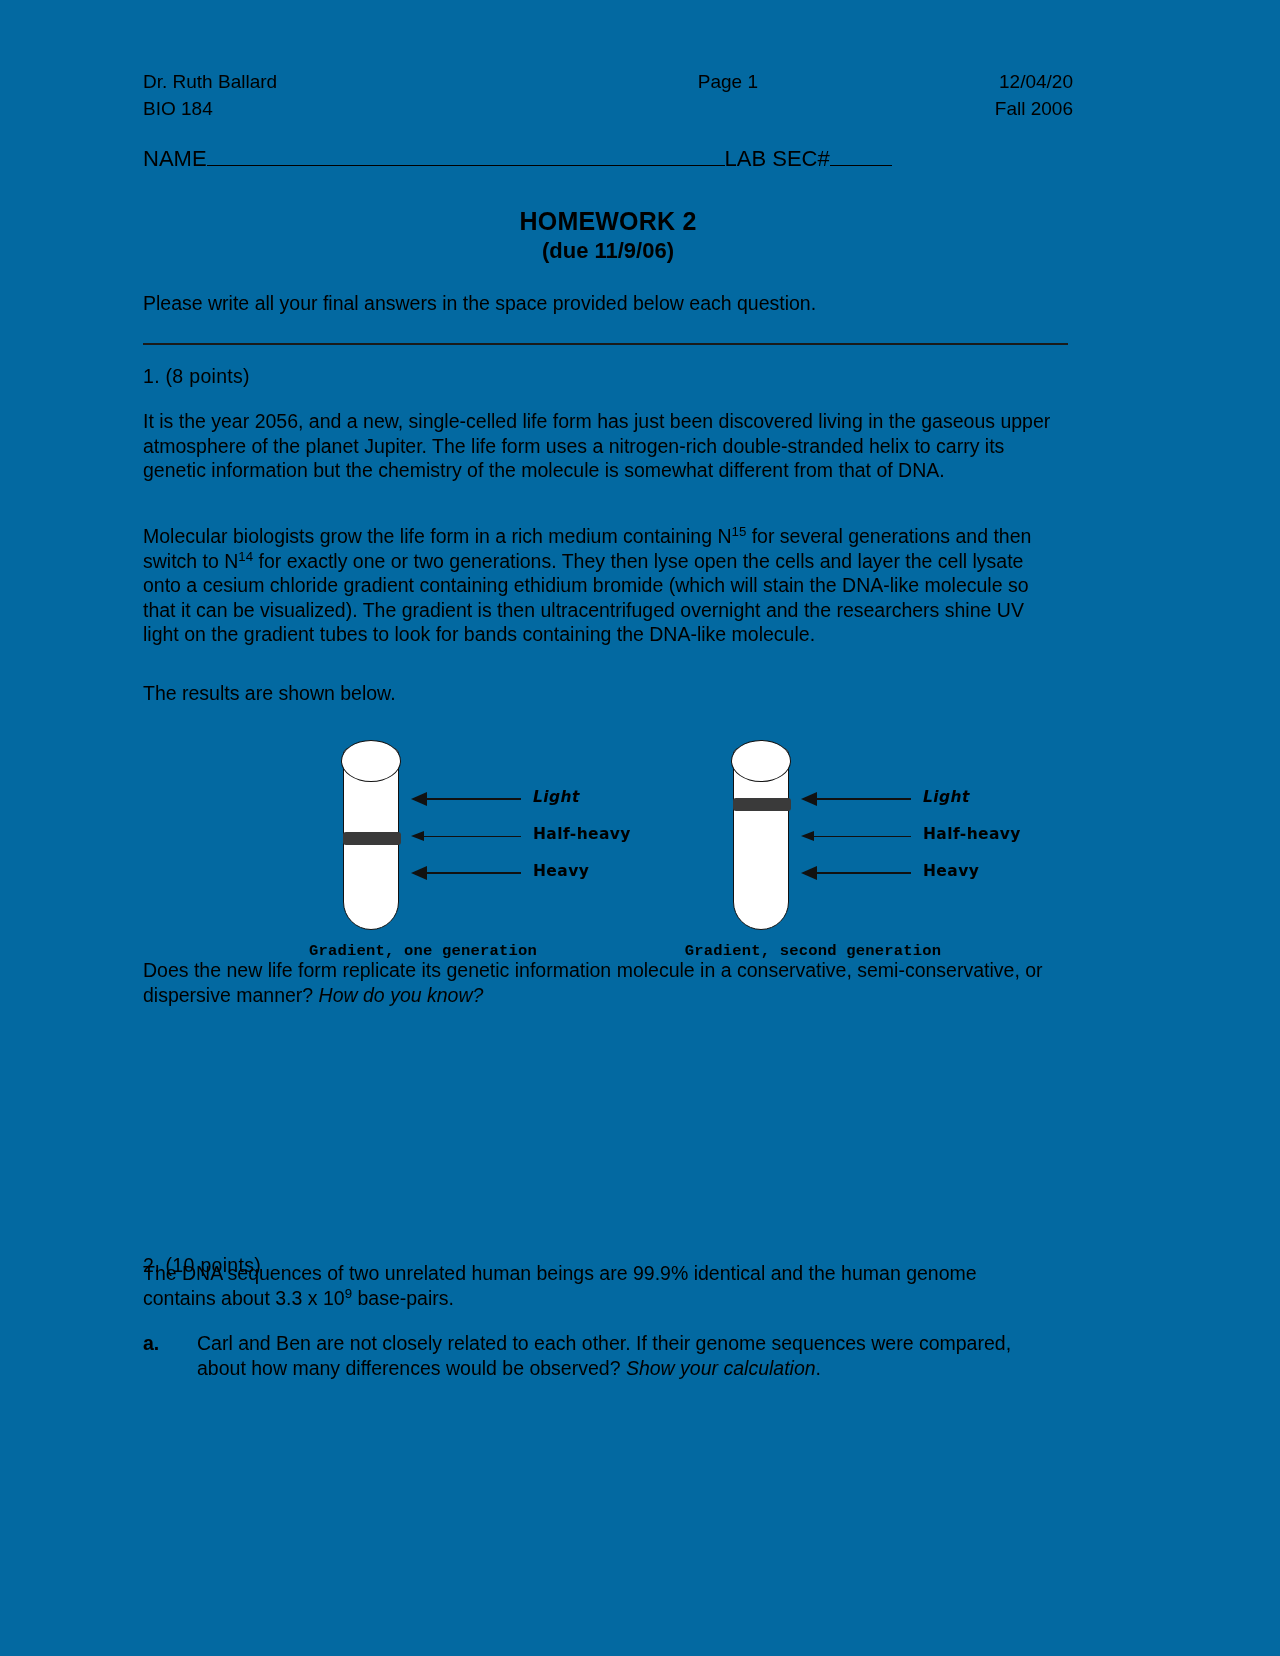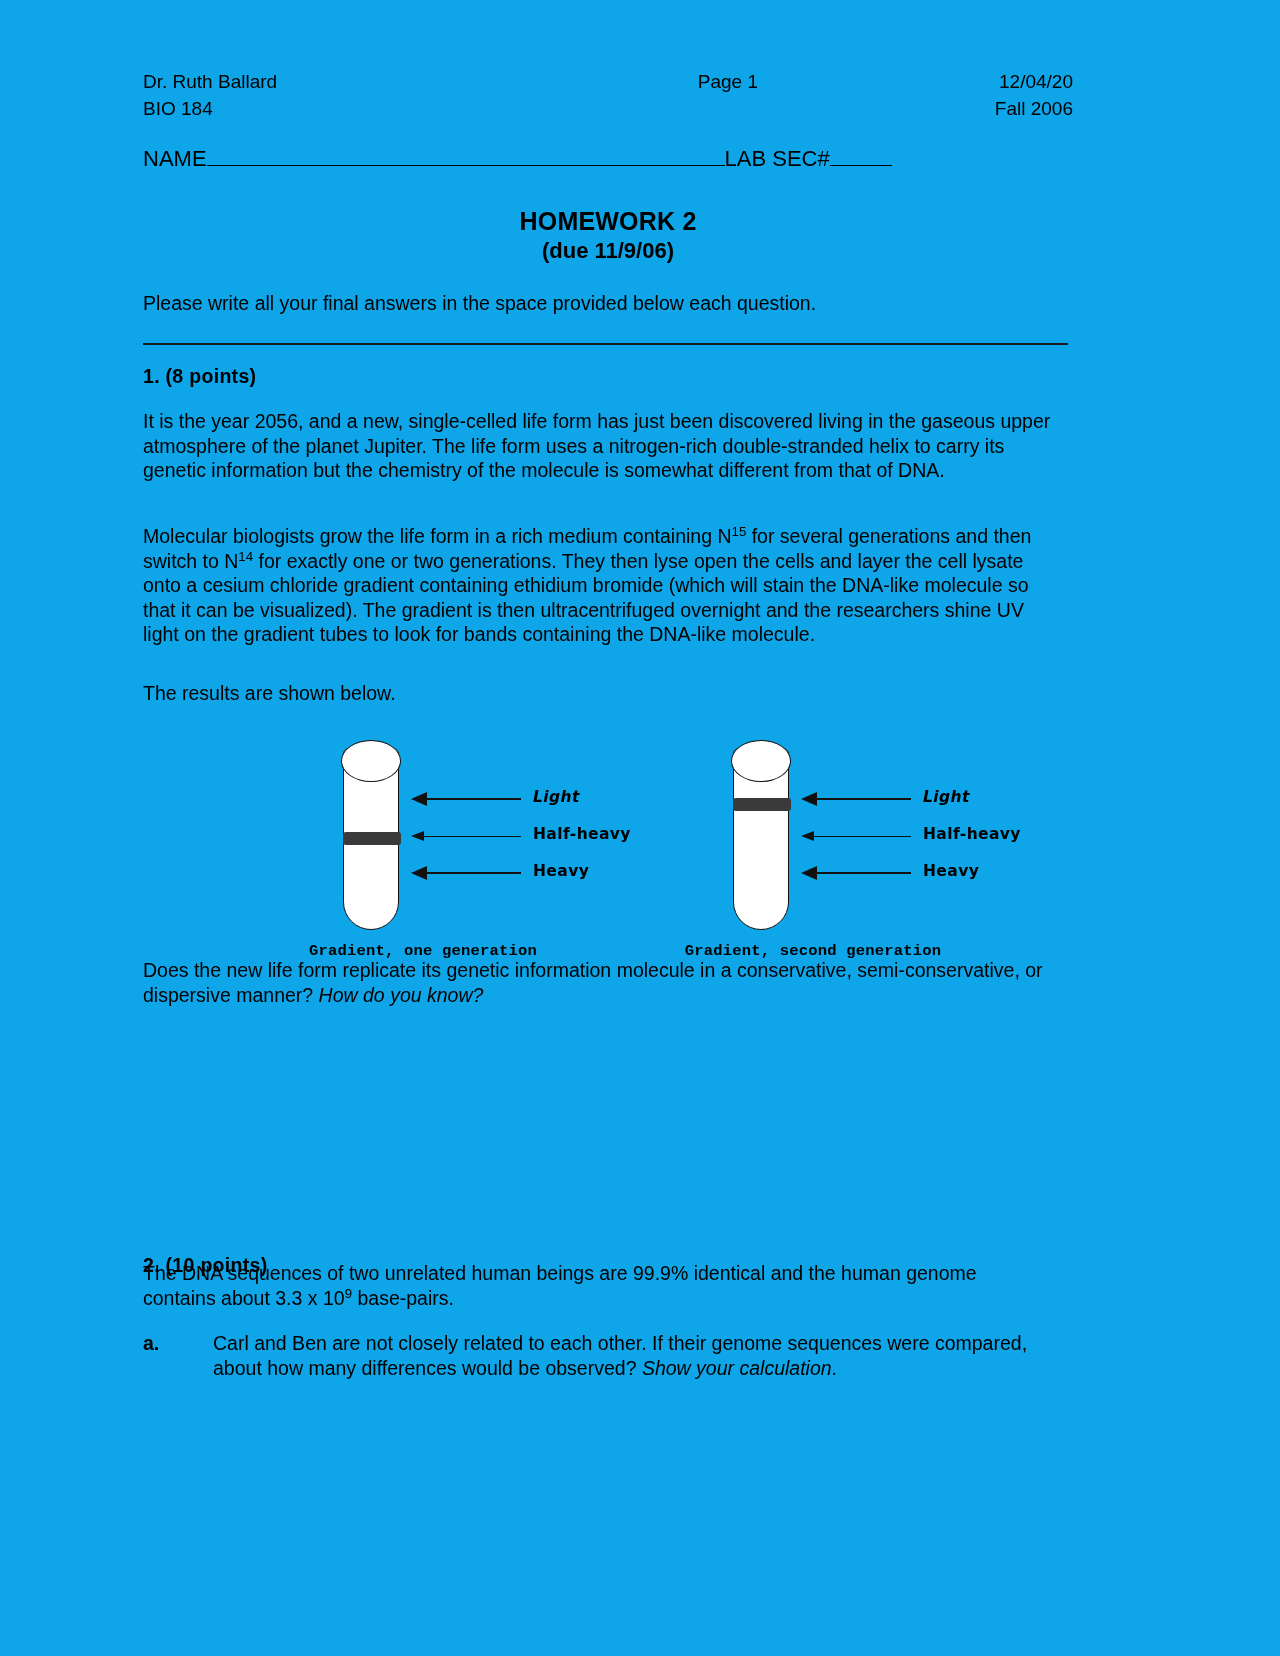--- a/index.html
+++ b/index.html
@@ -9,21 +9,21 @@
   }
   body {
     font-family: "Liberation Sans", sans-serif;
     color: #000000;
   }
   .page {
     position: relative;
     width: 1280px;
     height: 1656px;
     margin: 0 auto;
-    background: #0ea5e9;
+    background: #0369a1;
     overflow: hidden;
   }
   .content {
     position: absolute;
     left: 143px;
     top: 0;
     width: 930px;
     height: 1656px;
   }
 
@@ -107,21 +107,21 @@
     left: 0;
     width: 925px;
     border-top: 2.2px solid #1a1a1a;
   }
 
   
   .qnum {
     position: absolute;
     left: 0;
     font-size: 19.5px;
-    font-weight: bold;
+    font-weight: normal;
     letter-spacing: 0.3px;
   }
   .para {
     position: absolute;
     left: 0;
     width: 910px;
     font-size: 19.5px;
     line-height: 24.5px;
     text-align: left;
   }
@@ -137,21 +137,21 @@
     font-size: 19.5px;
     line-height: 24.5px;
   }
   .subpart .lbl {
     position: absolute;
     left: 0;
     top: 0;
     font-weight: bold;
   }
   .subpart .bdy {
-    margin-left: 70px;
+    margin-left: 54px;
     width: 840px;
   }
 
   
   .figure {
     position: absolute;
     left: 90px;
     top: 735px;
     width: 800px;
     height: 240px;

